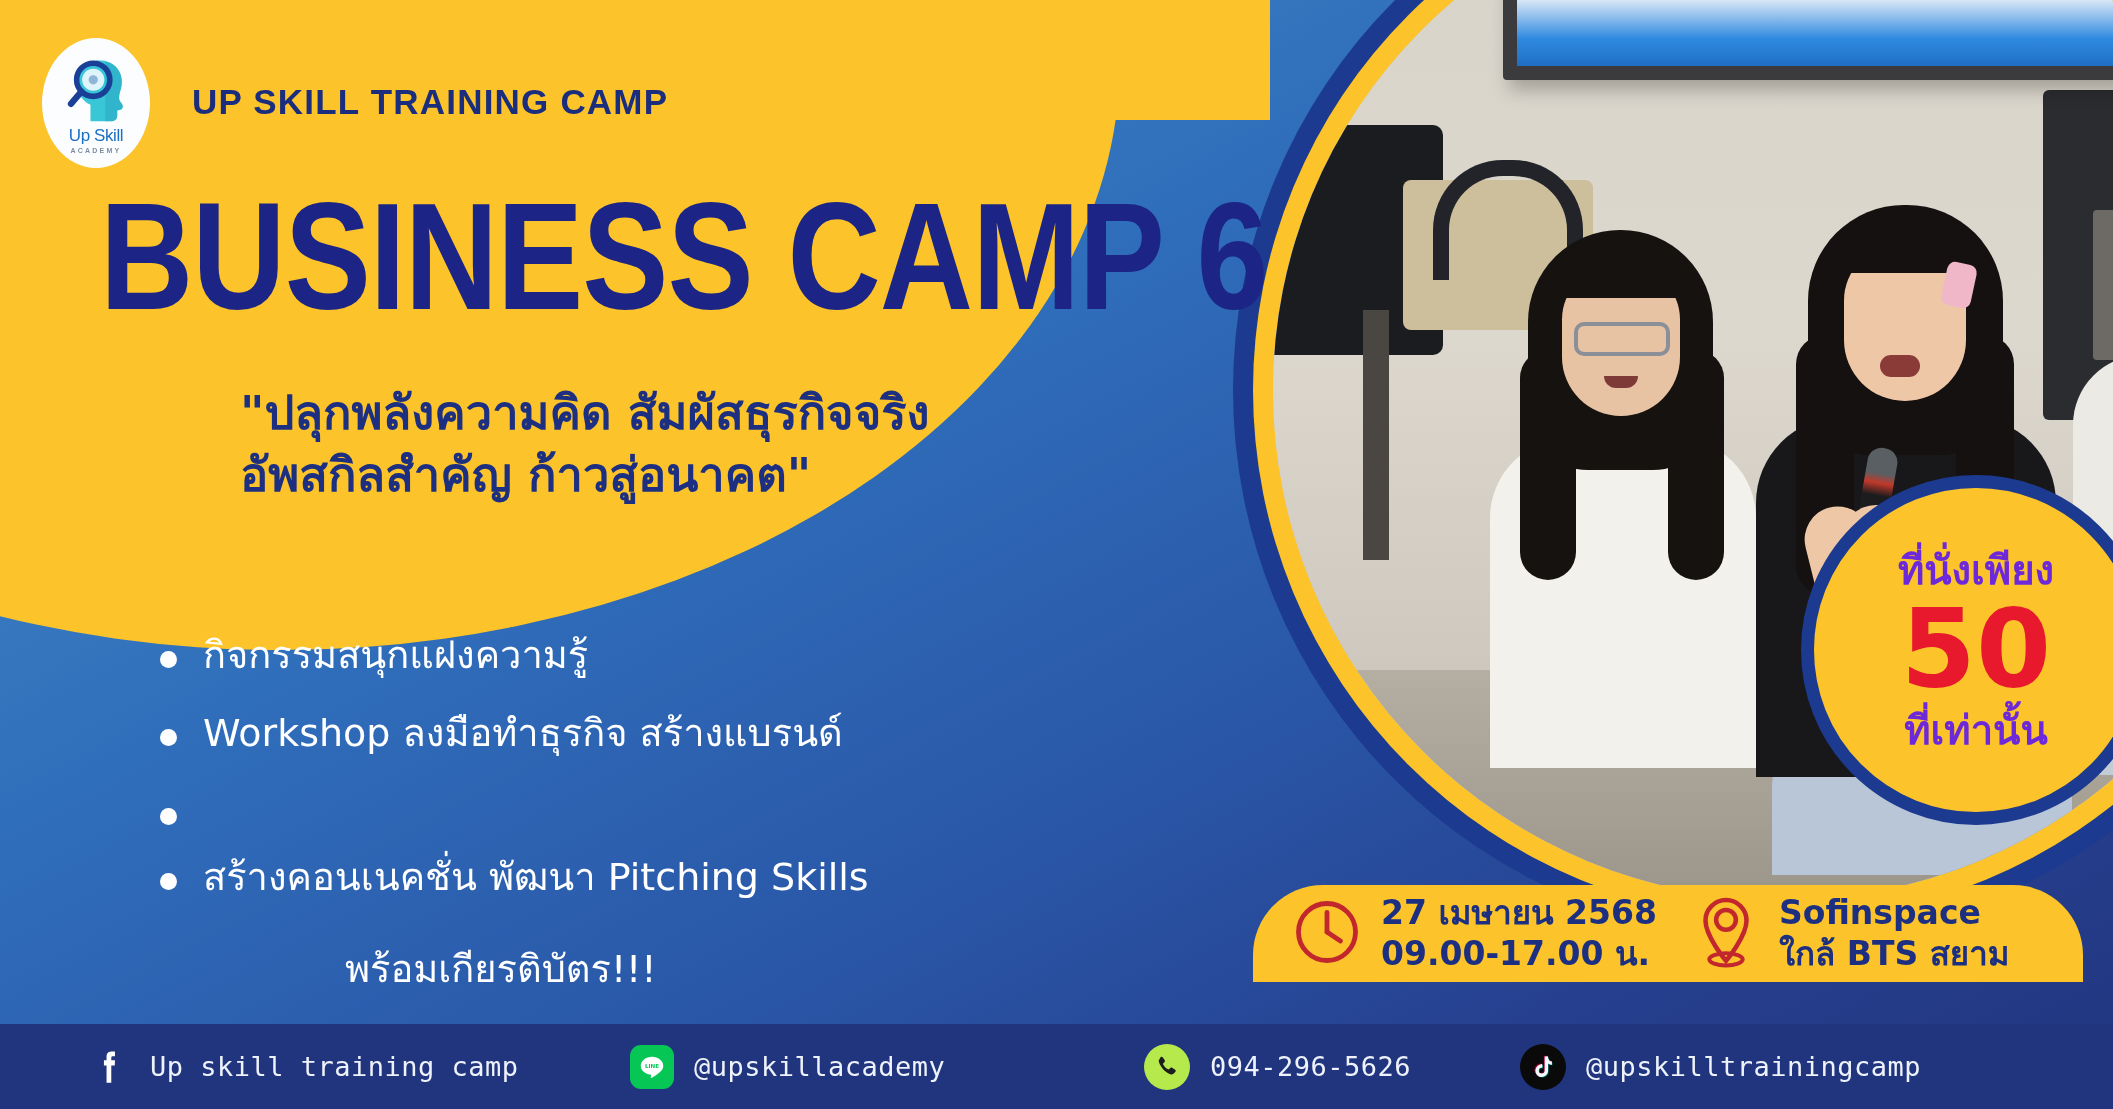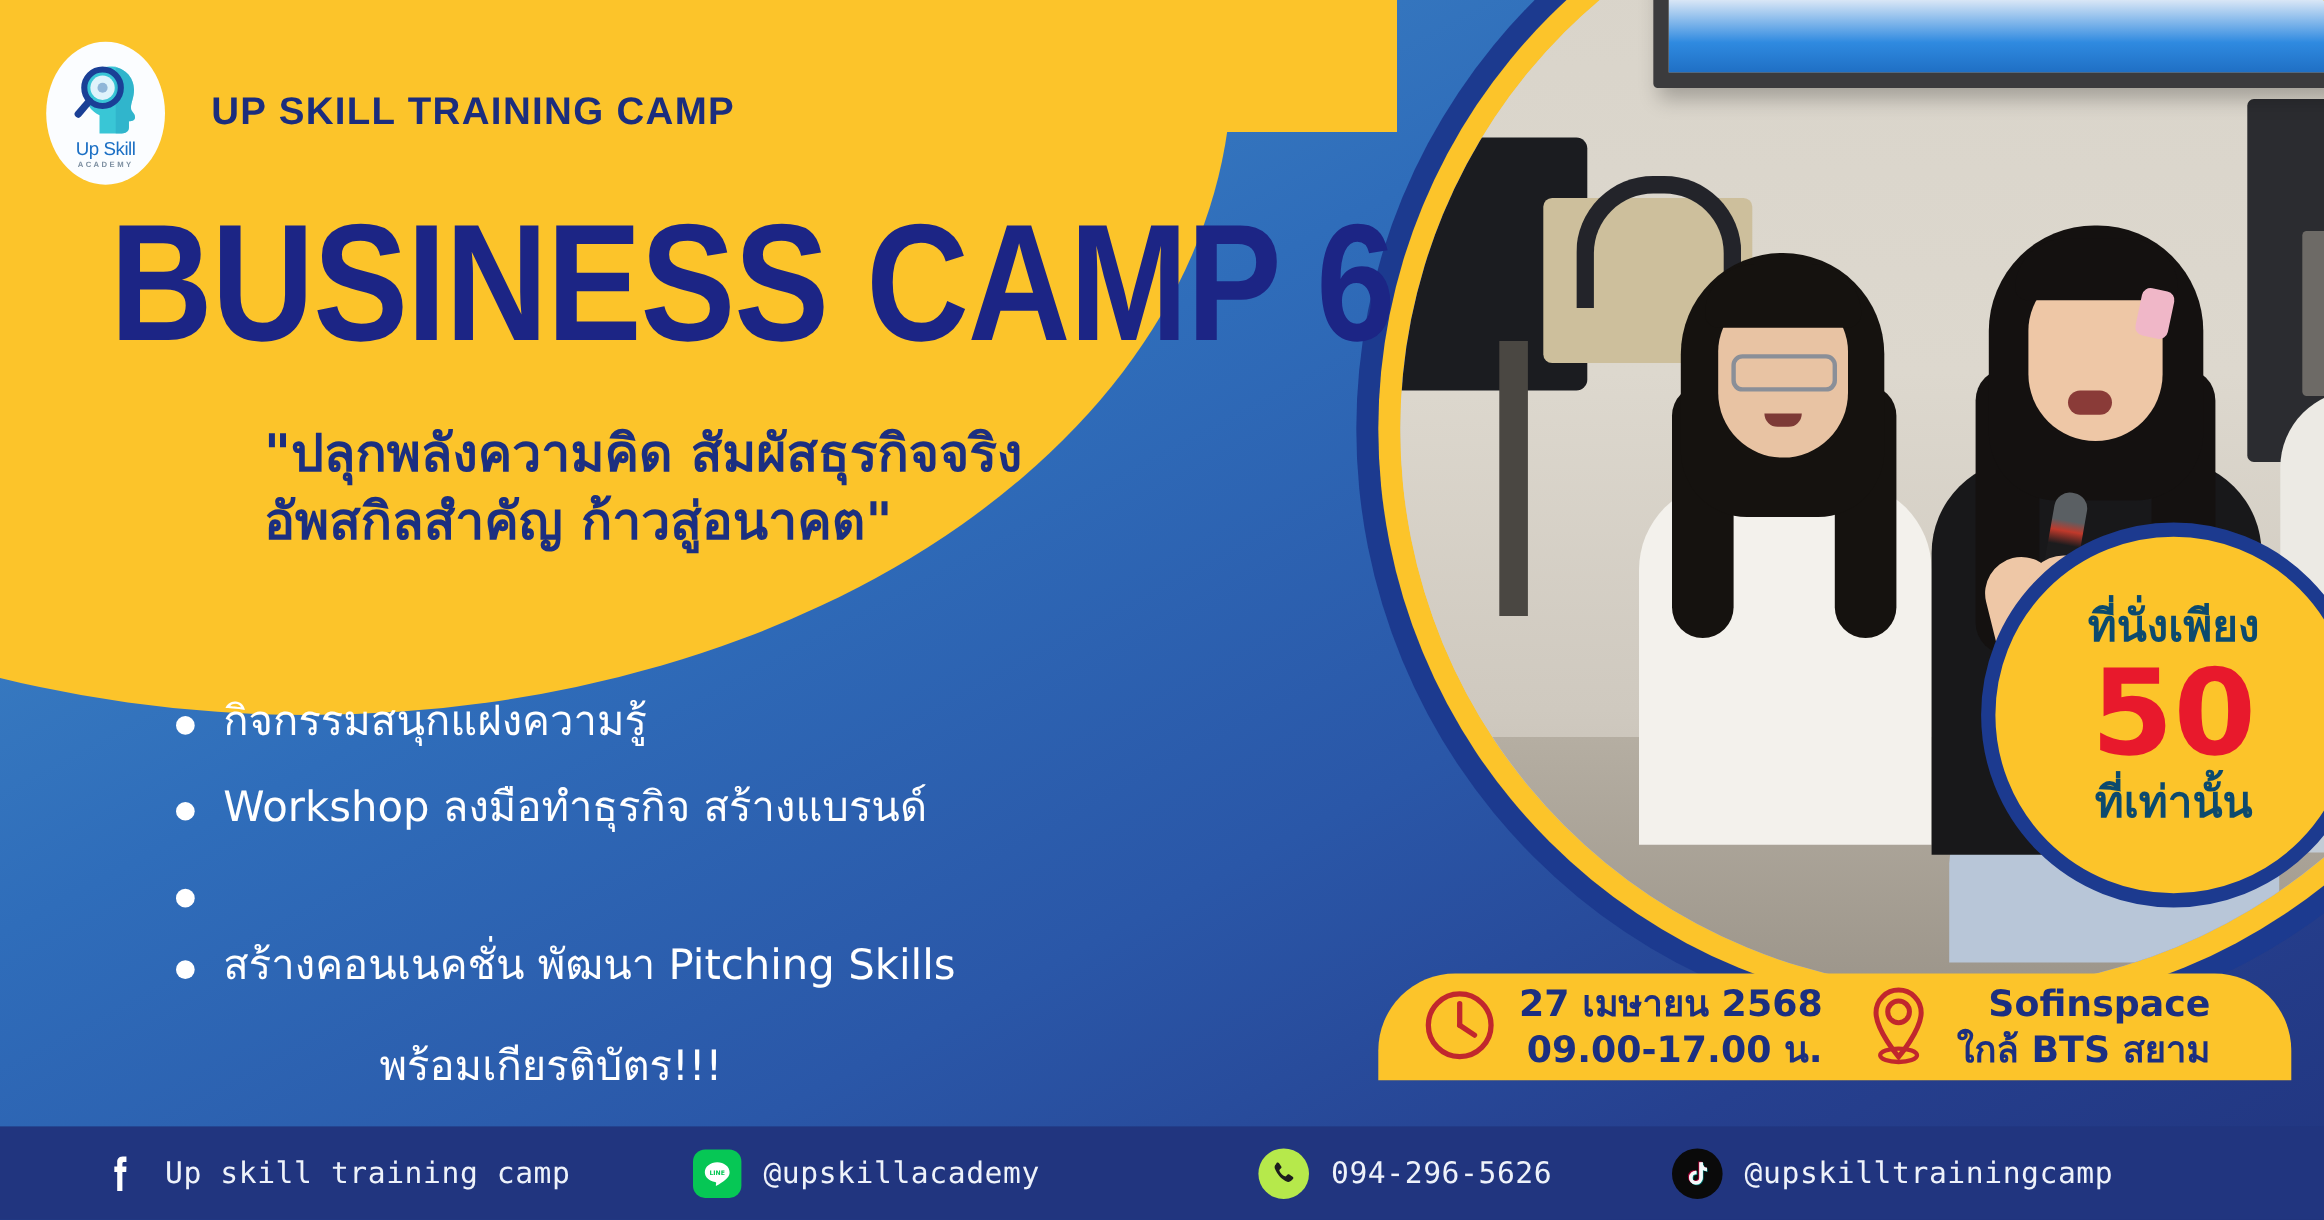--- a/index.html
+++ b/index.html
@@ -145,21 +145,21 @@
     width:350px; height:350px;
     border-radius:50%;
     background:#fcc42a;
     border:13px solid #1c3a8f;
     display:flex; flex-direction:column;
     align-items:center; justify-content:center;
     text-align:center;
   }
   .seats-top,.seats-bottom{
     font-family:"DejaVu Sans", sans-serif;
-    font-size:40px; font-weight:700; color:#0c4a6e; line-height:1.05;
+    font-size:40px; font-weight:700; color:#6d28d9; line-height:1.05;
   }
   .seats-num{
     font-family:"DejaVu Sans", sans-serif;
     font-size:108px; font-weight:800; color:#e8192c;
     line-height:1; margin:4px 0 6px;
   }
 
   
   .logo{
     position:absolute; left:42px; top:38px;
@@ -230,21 +230,20 @@
   }
 
   
   .infobar{
     position:absolute; left:1253px; top:885px;
     width:830px; height:97px;
     background:#fcc42a;
     border-radius:70px 70px 0 0;
     display:flex; align-items:center;
     padding:16px 38px;
-    text-align:right;
   }
   .info-item{ display:flex; align-items:center; }
   .info-icon{ flex:0 0 auto; margin-right:18px; }
   .info-lines{
     font-family:"DejaVu Sans", sans-serif;
     color:#1c2f80; font-weight:700;
     font-size:33px; line-height:1.22;
   }
   .info-gap{ width:34px; }
 

